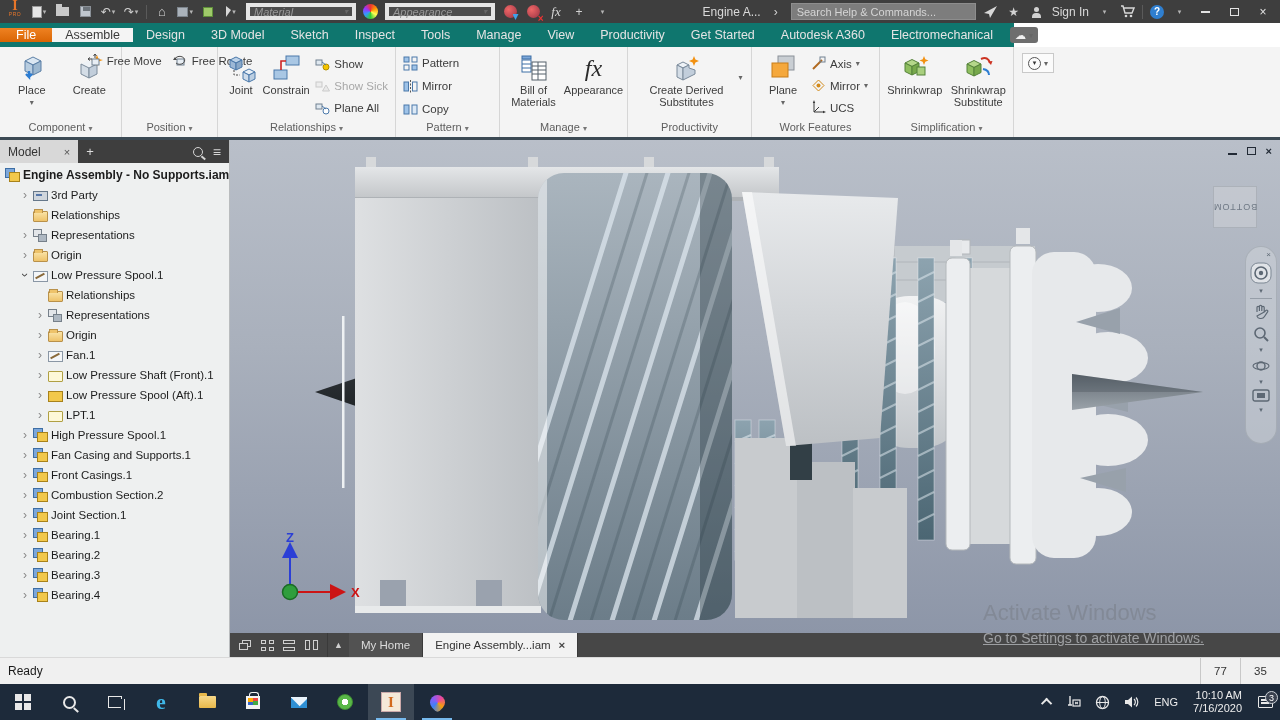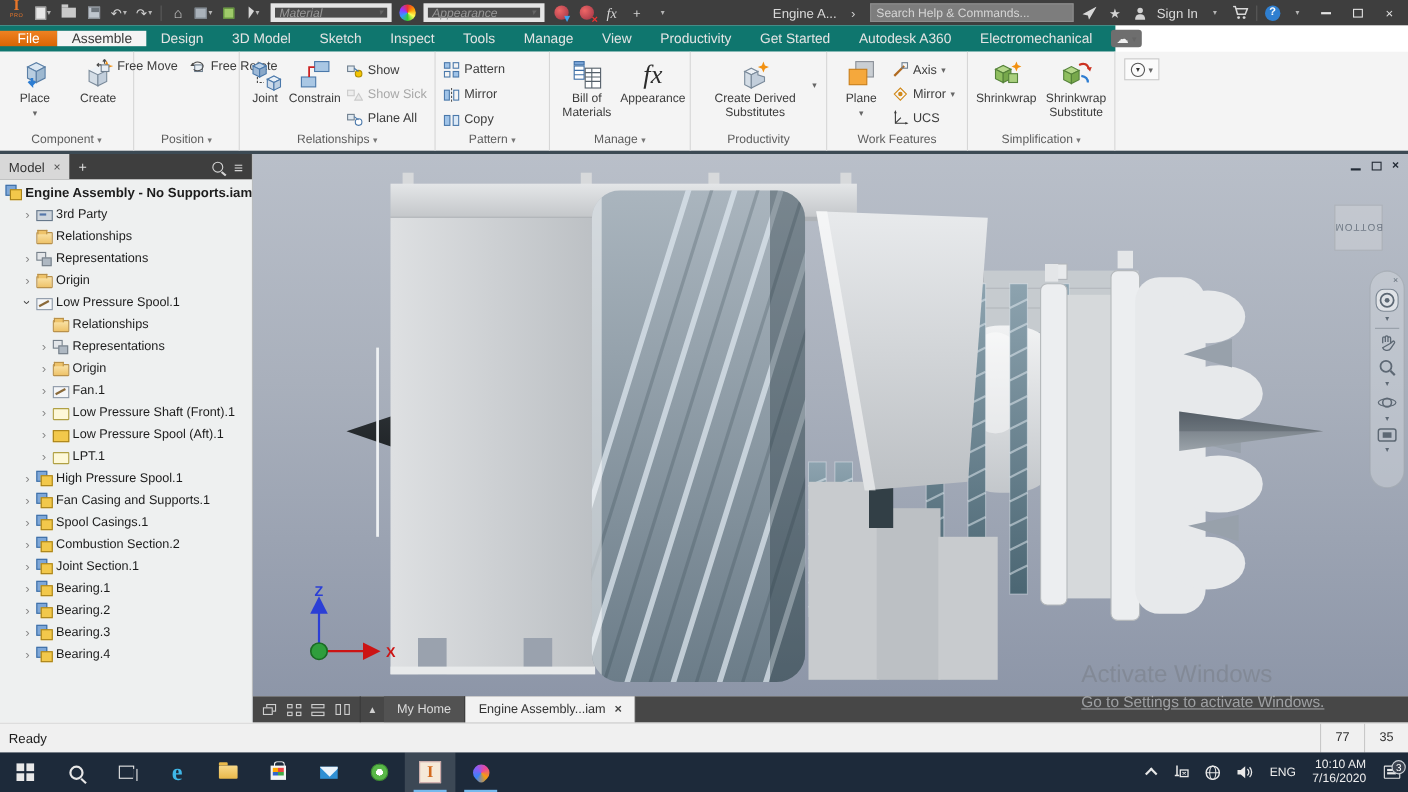--- a/index.html
+++ b/index.html
@@ -60,21 +60,21 @@
   .smallbtn { display:flex; align-items:center; gap:4px; height:19px; font-size:11.5px; color:#3c3c3c; padding:0 3px; white-space:nowrap; }
   .smallbtn.disabled { color:#a8a8a8; }
   .smallbtn.disabled svg { opacity:.45; }
   .caret { font-size:8px; color:#666; }
   .collapse-btn { align-self:flex-start; margin:6px 0 0 8px; height:20px; border:1px solid #c9c9c9; background:#fbfbfb; display:flex; align-items:center; gap:3px; padding:0 5px; }
   .collapse-circle { width:13px; height:13px; border-radius:50%; border:1px solid #555; display:flex; align-items:center; justify-content:center; font-size:7px; color:#333; }
 
   
   .browser { top:140px; left:0; width:230px; height:517px; background:#eef0f0; display:flex; flex-direction:column; border-right:1px solid #b9bcbe; }
   .bhead { height:23px; background:#3e3e3e; display:flex; align-items:center; flex:none; }
-  .btab { height:23px; background:#d8d8d8; color:#333; display:flex; align-items:center; gap:8px; padding:0 8px; font-size:12px; }
+  .btab { height:23px; background:#d8d8d8; color:#333; display:flex; align-items:center; gap:23px; padding:0 8px; font-size:12px; }
   .btab .x { color:#555; font-size:11px; }
   .bplus { width:24px; text-align:center; color:#ddd; font-size:13px; }
   .bhead-right { margin-left:auto; display:flex; align-items:center; gap:10px; padding-right:8px; }
   .mag { width:10px; height:10px; border:1.5px solid #d5d5d5; border-radius:50%; position:relative; }
   .mag::after { content:""; position:absolute; right:-4px; bottom:-3px; width:5px; height:1.5px; background:#d5d5d5; transform:rotate(40deg); }
   .hamb { color:#d5d5d5; font-size:14px; }
   .bmodes { height:25px; display:flex; align-items:center; gap:8px; padding:0 10px; font-size:12px; flex:none; border-bottom:1px solid #e2e4e4;}
   .bmodes .asm { color:#2a7fd4; }
   .bmodes .sep { color:#aaa; }
   .bmodes .mod { color:#666; }
@@ -626,21 +626,21 @@
       <span class="tlabel">High Pressure Spool.1</span>
     </div>
     <div class="trow" style="--d:1">
       <span class="texp">›</span>
       <span class="tico assembly"></span>
       <span class="tlabel">Fan Casing and Supports.1</span>
     </div>
     <div class="trow" style="--d:1">
       <span class="texp">›</span>
       <span class="tico assembly"></span>
-      <span class="tlabel">Spool Casings.1</span>
+      <span class="tlabel">Front Casings.1</span>
     </div>
     <div class="trow" style="--d:1">
       <span class="texp">›</span>
       <span class="tico assembly"></span>
       <span class="tlabel">Combustion Section.2</span>
     </div>
     <div class="trow" style="--d:1">
       <span class="texp">›</span>
       <span class="tico assembly"></span>
       <span class="tlabel">Joint Section.1</span>

